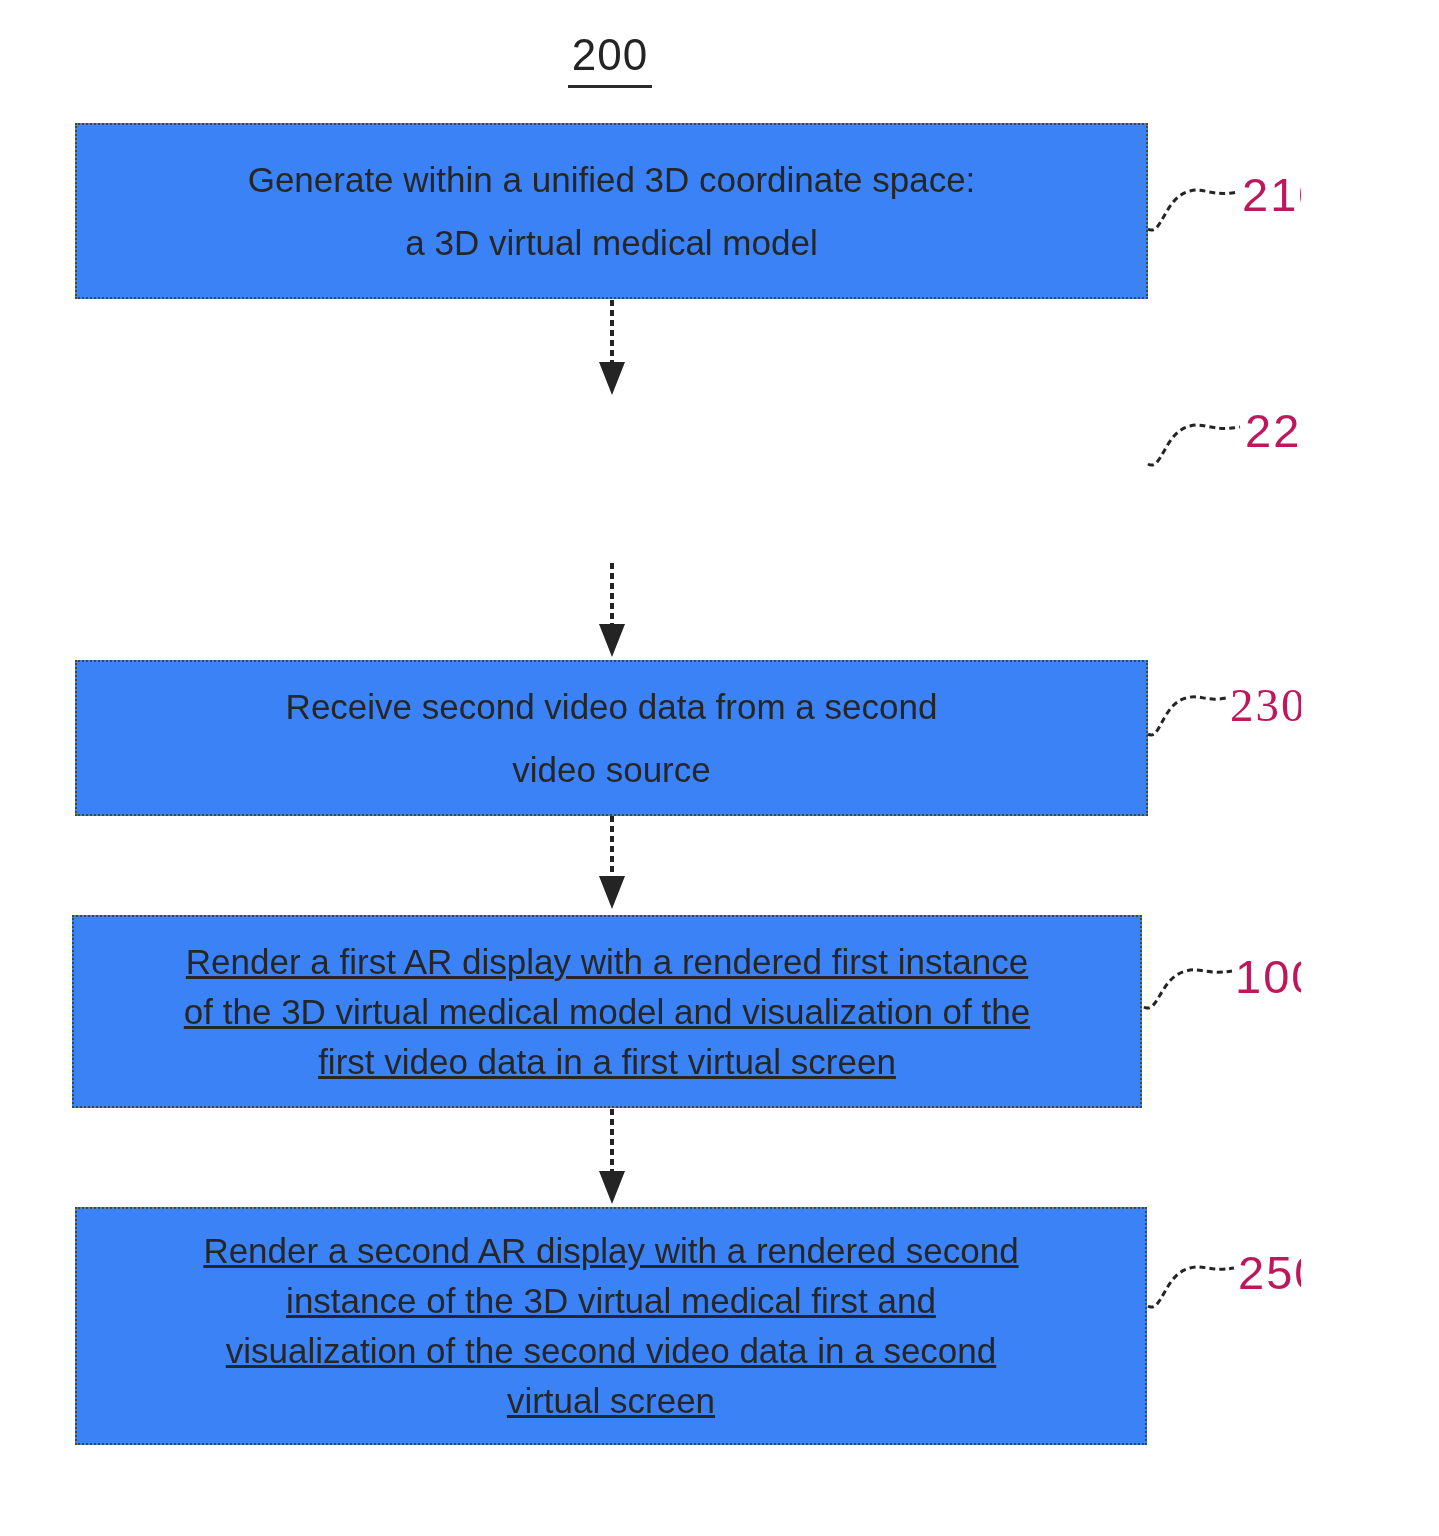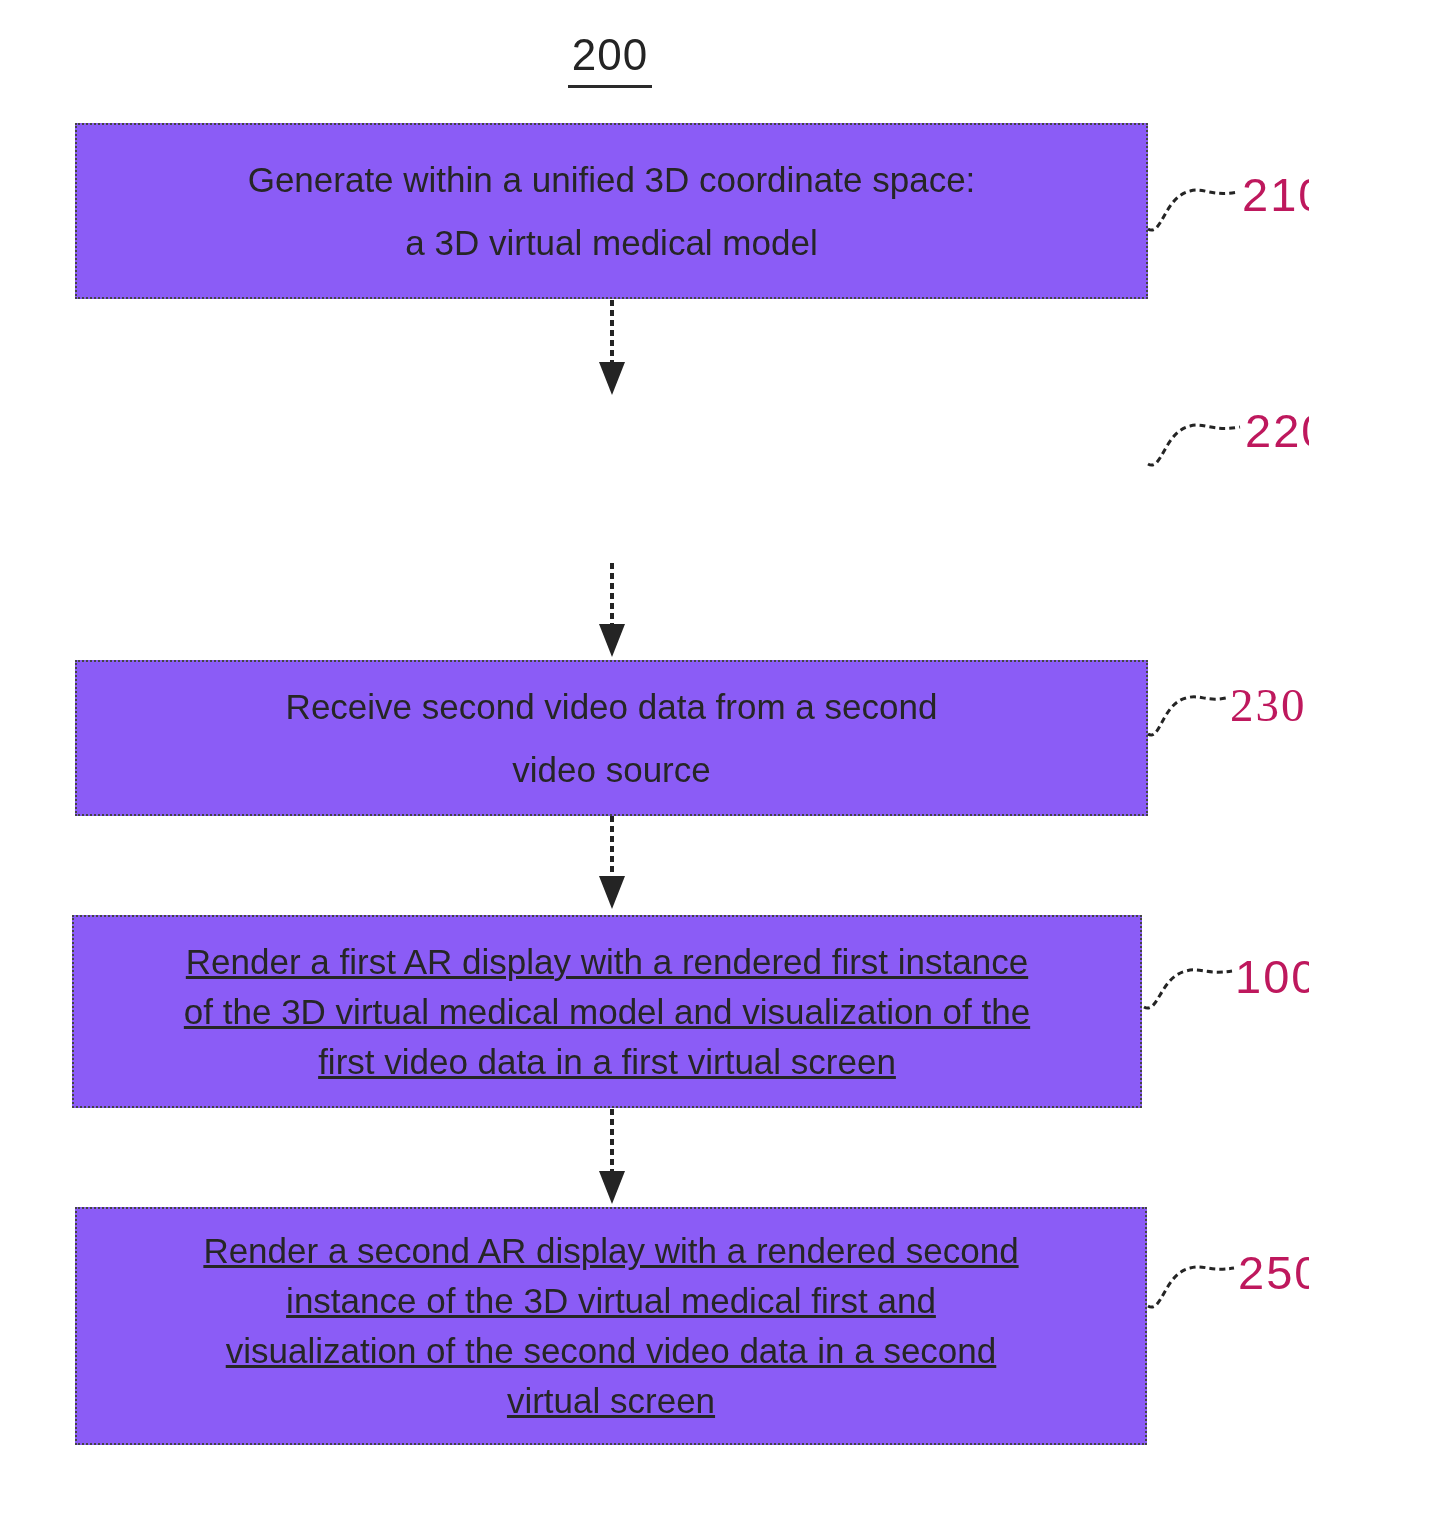--- a/index.html
+++ b/index.html
@@ -8,41 +8,40 @@
     background: #ffffff;
   }
   #canvas {
     position: relative;
     width: 1301px;
     height: 1536px;
     background: #ffffff;
     font-family: "Liberation Sans", sans-serif;
     color: #262626;
     overflow: hidden;
-    padding-left: 8px;
   }
   .fig-title {
     position: absolute;
     left: 520px;
     top: 30px;
     width: 180px;
     text-align: center;
     font-size: 44px;
     color: #242424;
   }
   .fig-title span {
     display: inline-block;
     border-bottom: 3px solid #2a2a2a;
     padding: 0 4px 5px 4px;
     letter-spacing: 1px;
   }
   .flow-box {
     position: absolute;
     border: 2px dotted #454545;
-    background: #8b5cf6;
+    background: #3b82f6;
     display: flex;
     align-items: center;
     justify-content: center;
     box-sizing: border-box;
   }
   .box-text {
     white-space: pre-line;
     text-align: center;
     font-size: 35px;
     line-height: 63px;

